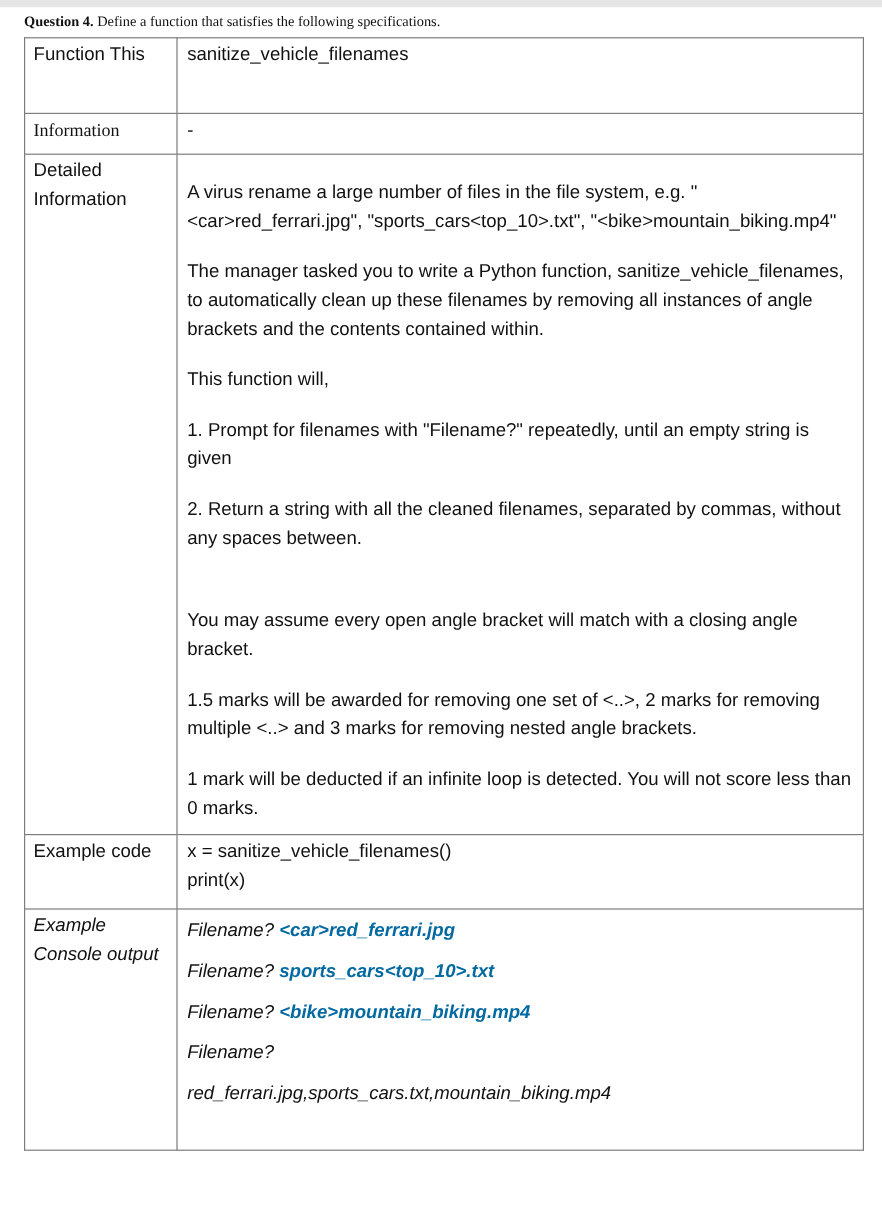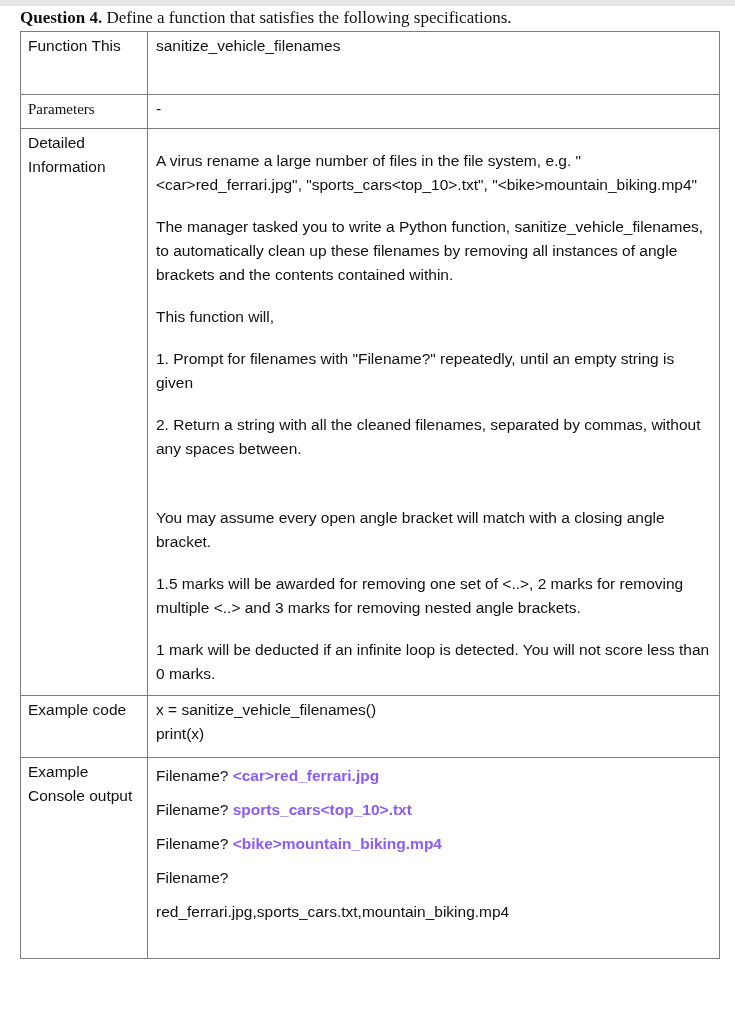--- a/index.html
+++ b/index.html
@@ -3,55 +3,55 @@
 <meta charset="utf-8">
 <style>
   html, body { margin: 0; padding: 0; }
   body {
     width: 735px; height: 1024px; background: #ffffff; position: relative; overflow: hidden;
     font-family: "Liberation Sans", sans-serif; color: #111;
   }
   .topband { position: absolute; left: 0; top: 0; width: 735px; height: 6px; background: #e6e6e6; }
   .question-title {
     position: absolute; left: 20px; top: 7px;
-    font-family: "Liberation Serif", serif; font-size: 17px; line-height: 22px; color: #111;
+    font-family: "Liberation Serif", serif; font-size: 12px; line-height: 22px; color: #111;
   }
   .question-title b { font-weight: bold; }
   table.spec {
     position: absolute; left: 20px; top: 31px; width: 700px;
     border-collapse: collapse; table-layout: fixed;
   }
   table.spec td {
     border: 1.5px solid #7d7d7d; vertical-align: top; padding: 0;
     font-family: "Liberation Sans", sans-serif; font-size: 15.5px; line-height: 24px; color: #111;
   }
   td.label { width: 119px; padding: 2px 0 0 7px !important; }
   td.value { padding: 2px 8px 0 8px !important; }
   .label-serif { font-family: "Liberation Serif", serif !important; font-size: 15px !important; }
   .para { margin: 18px 0 9px 0; }
   .mono { font-family: "Liberation Mono", monospace; font-size: 14.5px; color: #333; line-height: 22px; }
-  .mono b { color: #8b5cf6; font-weight: bold; }
+  .mono b { color: #0369a1; font-weight: bold; }
   .console-line { margin: 0 0 10px 0; }
   .ret-item { padding-left: 28px; }
 </style>
 </head>
 <body>
 
 <div class="topband"></div>
 
 <div class="question-title"><b>Question 4.</b><span> Define a function that satisfies the following specifications.</span></div>
 
 <table class="spec">
   <tbody>
       <tr style="height:63px;">
     <td class="label">Function This</td>
     <td class="value">sanitize_vehicle_filenames</td>
   </tr>
   <tr style="height:34px;">
-    <td class="label label-serif">Parameters</td>
+    <td class="label label-serif">Information</td>
     <td class="value">-</td>
   </tr>
   <tr style="height:407px;">
     <td class="label">Detailed Information</td>
     <td class="value">
       <p class="para">A virus rename a large number of files in the file system, e.g. "&lt;car&gt;red_ferrari.jpg", "sports_cars&lt;top_10&gt;.txt", "&lt;bike&gt;mountain_biking.mp4"</p>
       <p class="para">The manager tasked you to write a Python function, sanitize_vehicle_filenames, to automatically clean up these filenames by removing all instances of angle  brackets and the contents contained within.</p>
       <p class="para">This function will,</p>
       <p class="para">1. Prompt for filenames with "Filename?" repeatedly, until an empty string is given</p>
       <p class="para" style="margin-bottom:45px;">2. Return a string with all the cleaned filenames, separated by commas, without any spaces between.</p>
@@ -60,21 +60,21 @@
       <p class="para">1 mark will be deducted if an infinite loop is detected. You will not score less than 0 marks.</p>
     </td>
   </tr>
   <tr style="height:62px;">
     <td class="label">Example code</td>
     <td class="value mono">
       <div>x = sanitize_vehicle_filenames()</div>
       <div>print(x)</div>
     </td>
   </tr>
-  <tr style="height:201px;">
+  <tr style="height:201px;font-style:italic;">
     <td class="label">Example Console output</td>
     <td class="value mono" style="padding-top:6px !important;">
       <div class="console-line"><span>Filename?</span> <b>&lt;car&gt;red_ferrari.jpg</b></div>
       <div class="console-line"><span>Filename?</span> <b>sports_cars&lt;top_10&gt;.txt</b></div>
       <div class="console-line"><span>Filename?</span> <b>&lt;bike&gt;mountain_biking.mp4</b></div>
       <div class="console-line"><span>Filename?</span></div>
       <div class="console-line">red_ferrari.jpg,sports_cars.txt,mountain_biking.mp4</div>
     </td>
   </tr>
 </tbody>

